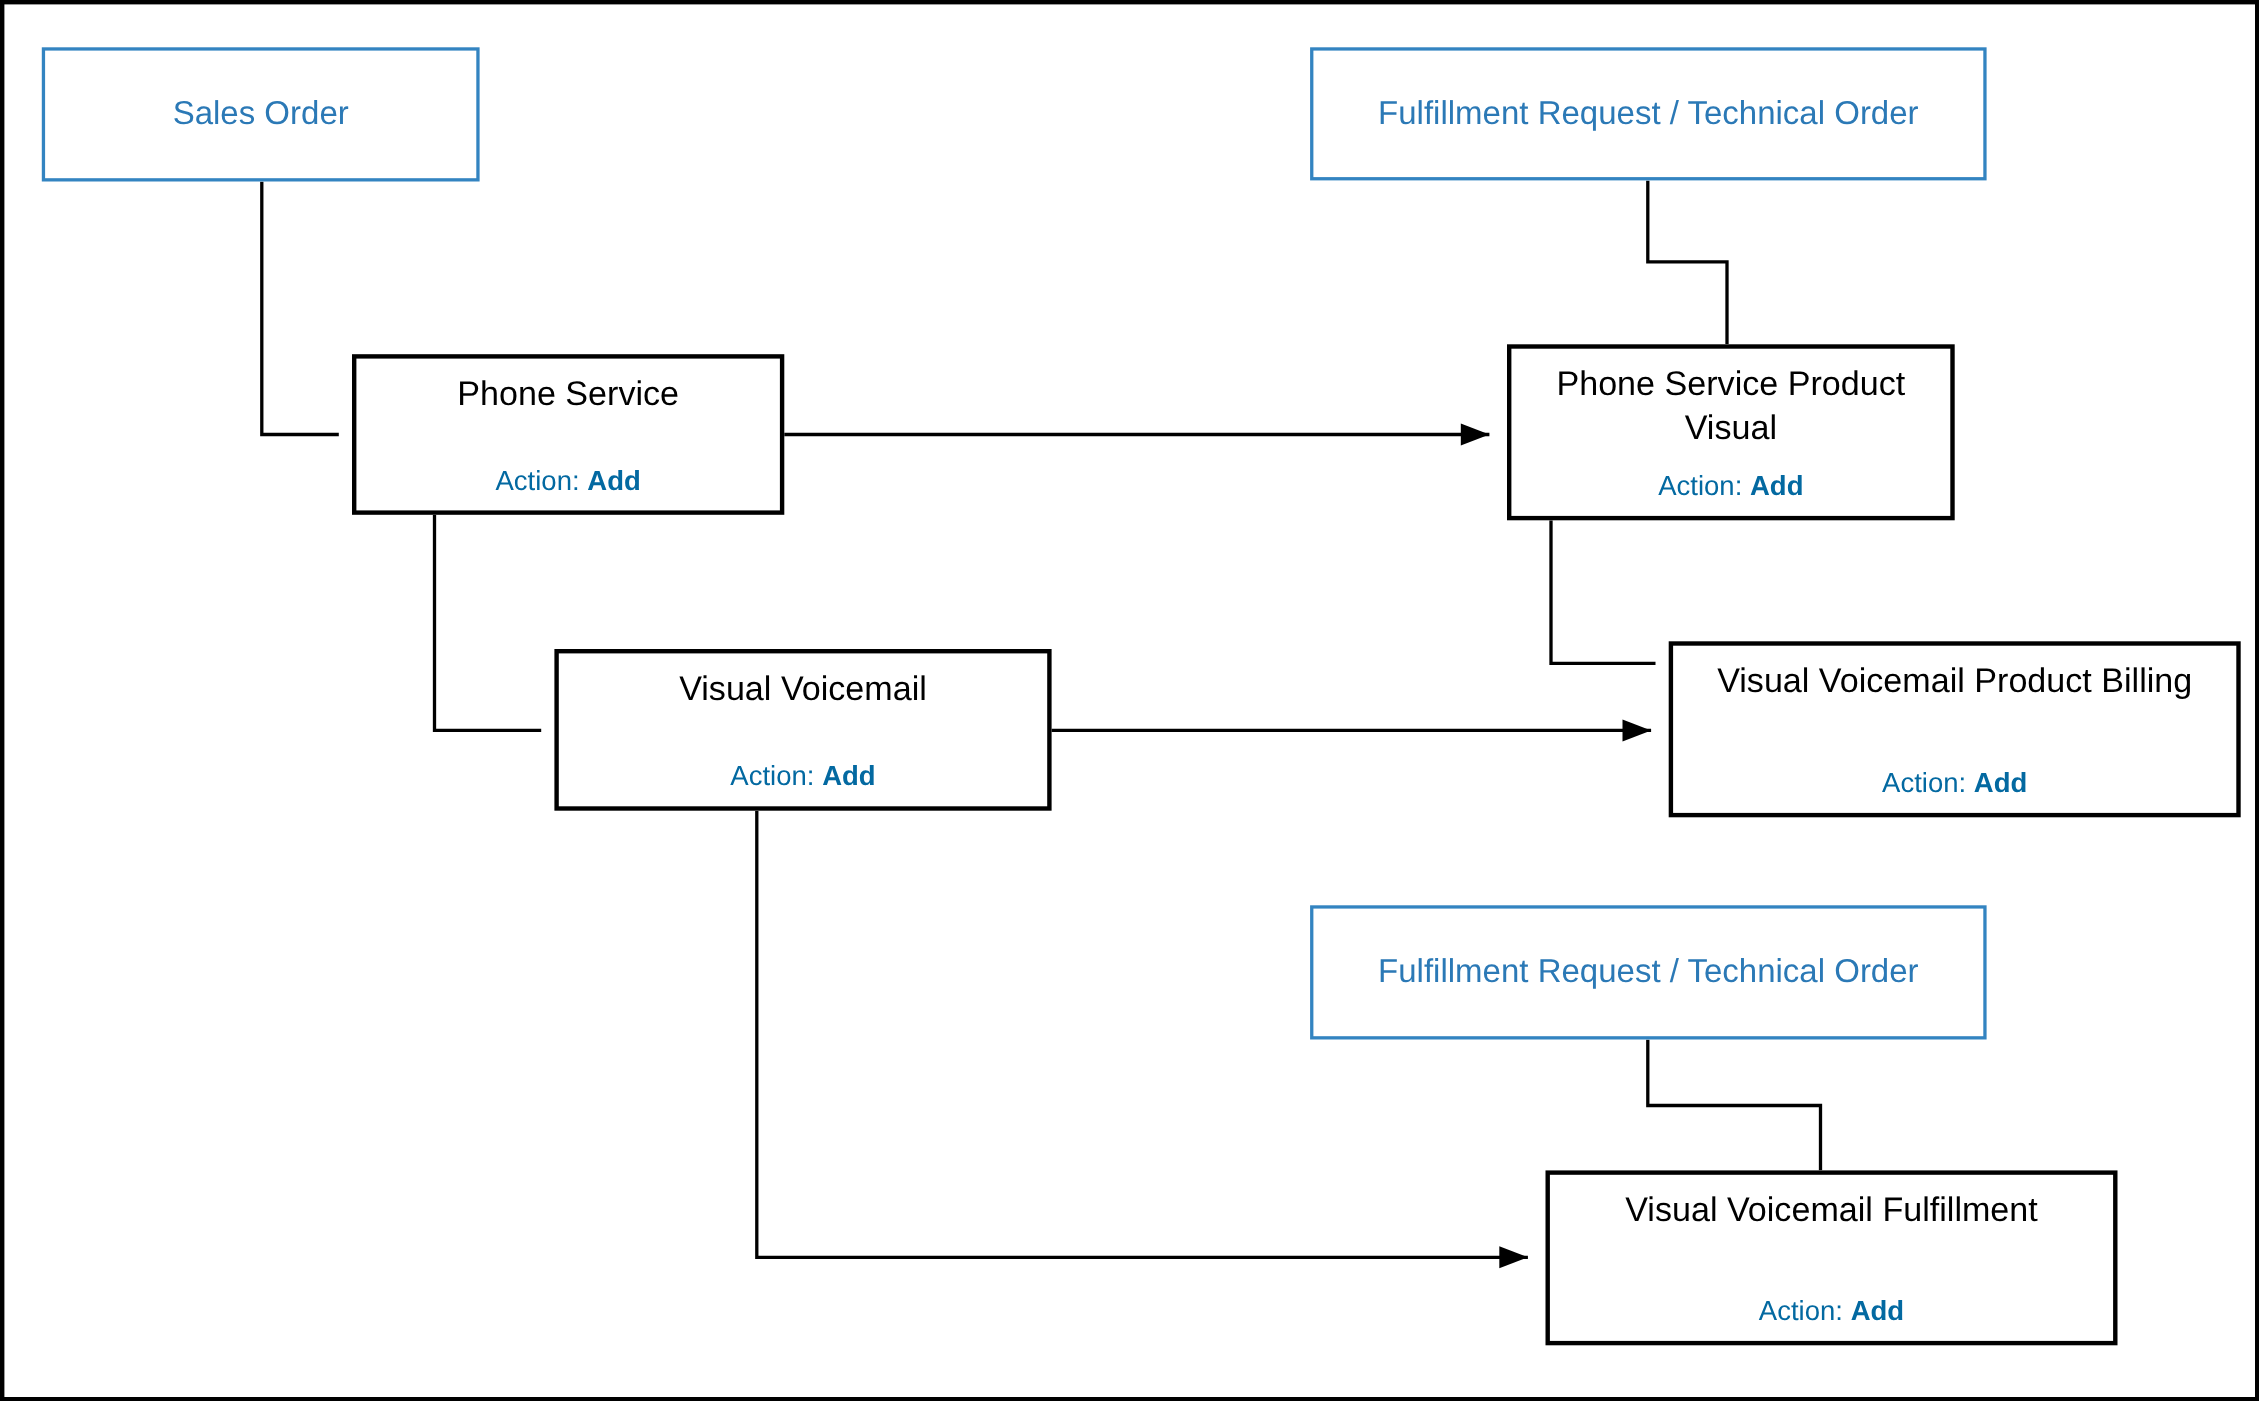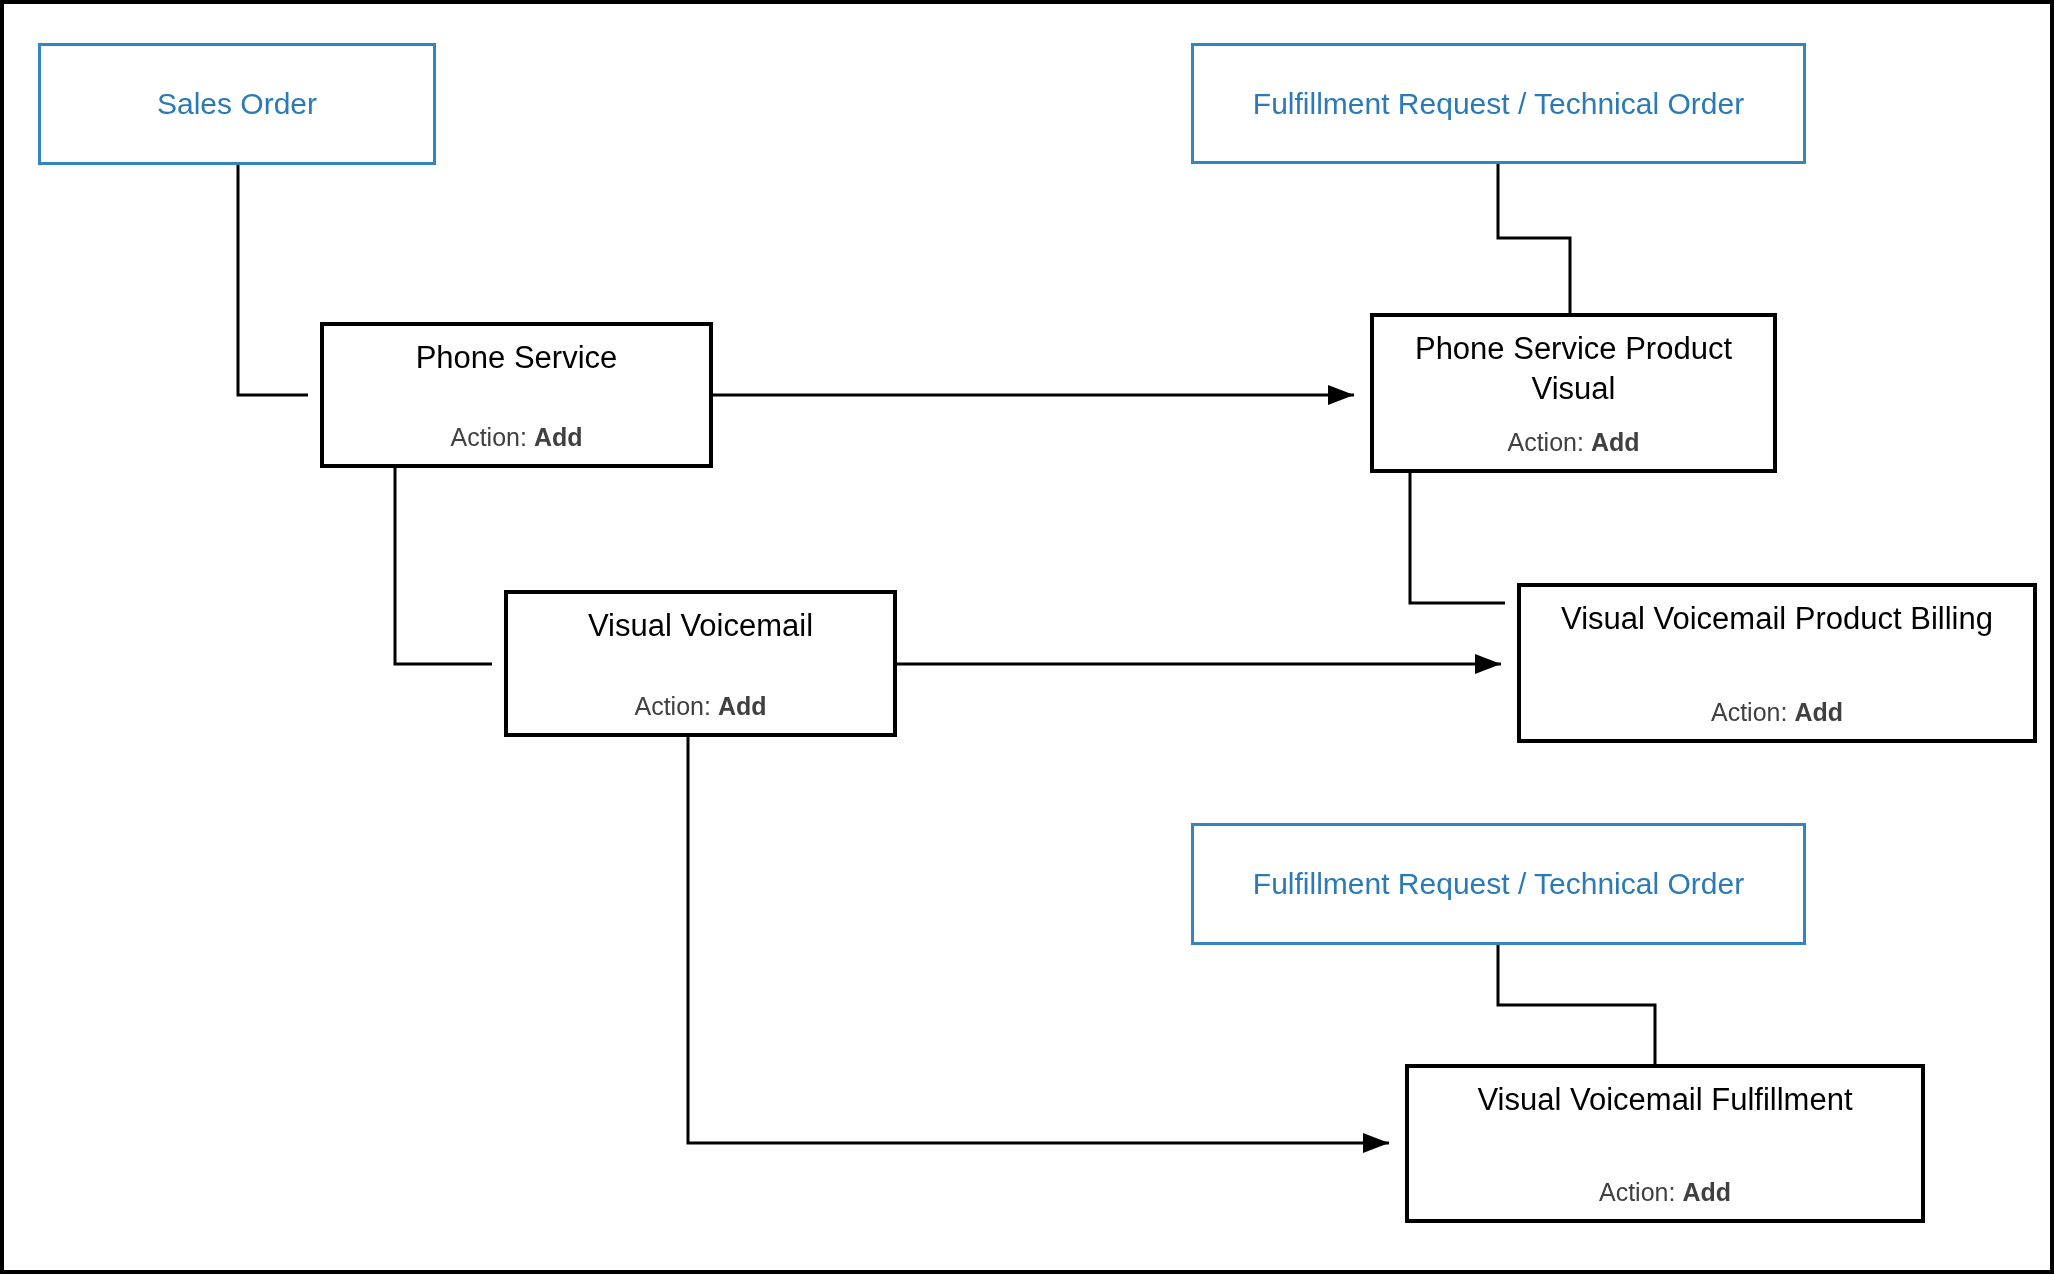--- a/index.html
+++ b/index.html
@@ -43,21 +43,21 @@
     text-align:center;
   }
   .node.blue .title{
     color:#2b79b6;
     font-size:30px;
     white-space:nowrap;
   }
   .action{
     font-size:25px;
     line-height:30px;
-    color:#404040;
+    color:#0369a1;
     text-align:center;
     white-space:nowrap;
   }
   .action .al{font-weight:400;}
   .action .av{font-weight:700;margin-left:7px;}
 </style>
 </head>
 <body>
 
 <div class="canvas">
@@ -93,21 +93,21 @@
     </div>
   </div>
 
   <div class="node black" style="left:1358px;top:313px;width:407px;height:160px">
     <div class="title">Phone Service Product Visual</div>
     <div class="action">
       <span class="al">Action:</span><span class="av">Add</span>
     </div>
   </div>
 
-  <div class="node black" style="left:492px;top:590px;width:393px;height:147px">
+  <div class="node black" style="left:492px;top:590px;width:452px;height:147px">
     <div class="title">Visual Voicemail</div>
     <div class="action">
       <span class="al">Action:</span><span class="av">Add</span>
     </div>
   </div>
 
   <div class="node black" style="left:1505px;top:583px;width:520px;height:160px">
     <div class="title">Visual Voicemail Product Billing</div>
     <div class="action">
       <span class="al">Action:</span><span class="av">Add</span>

